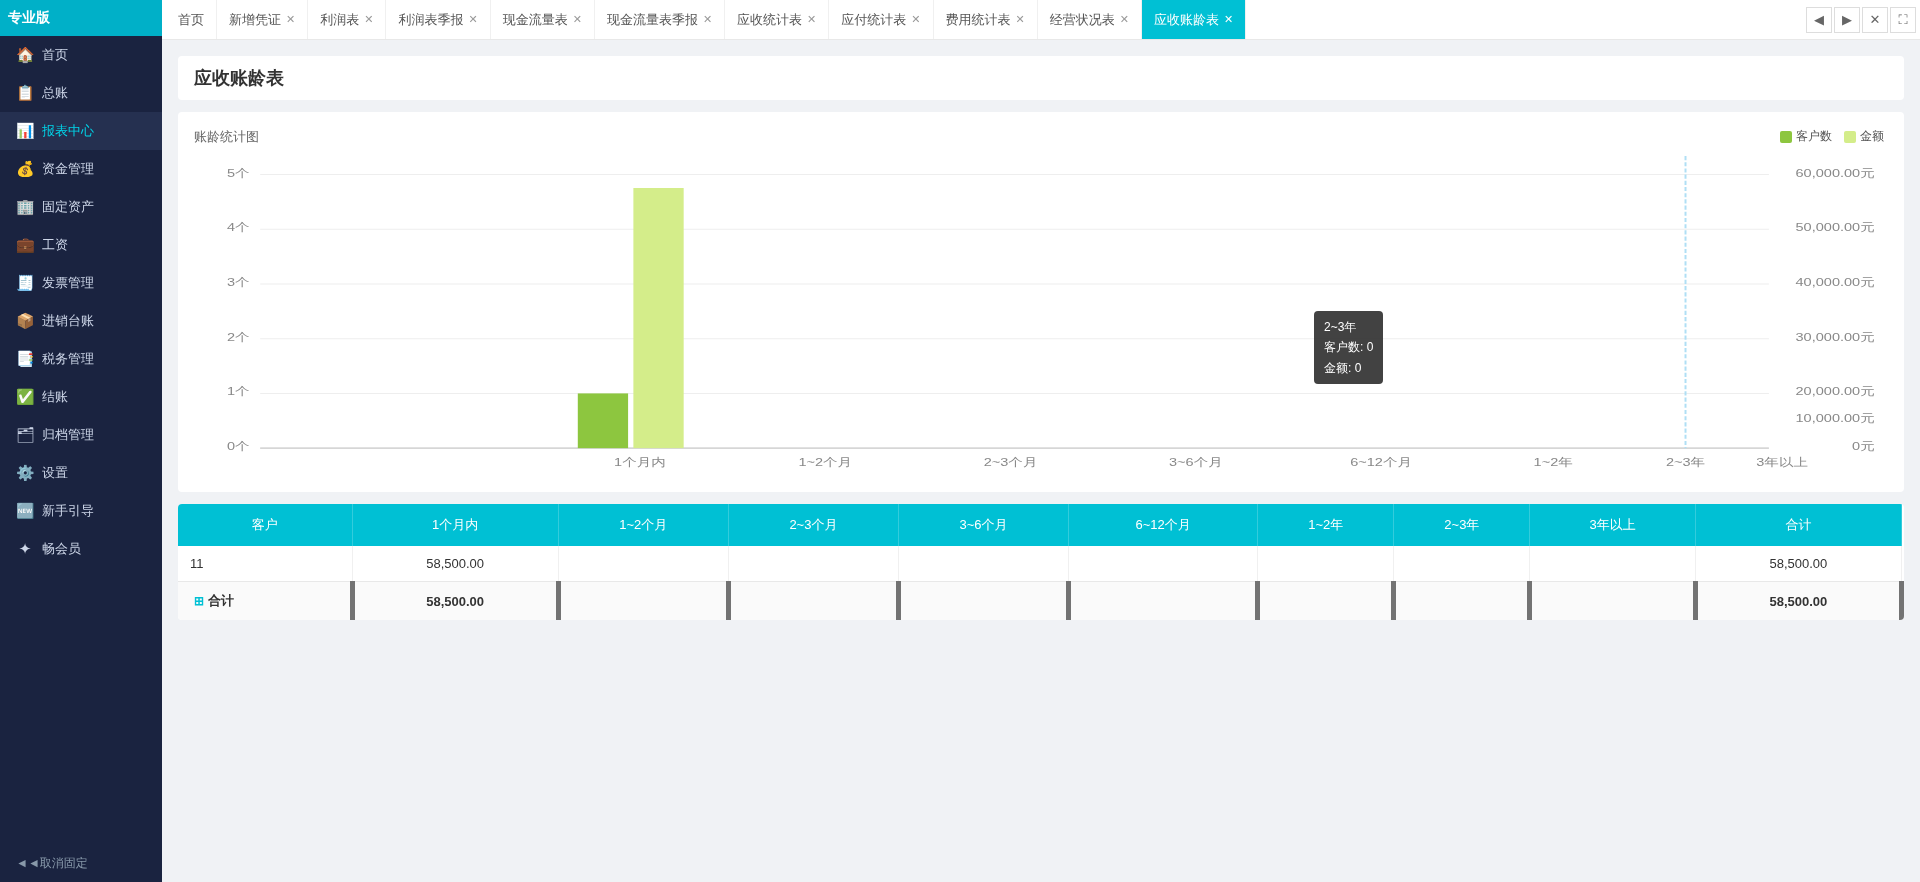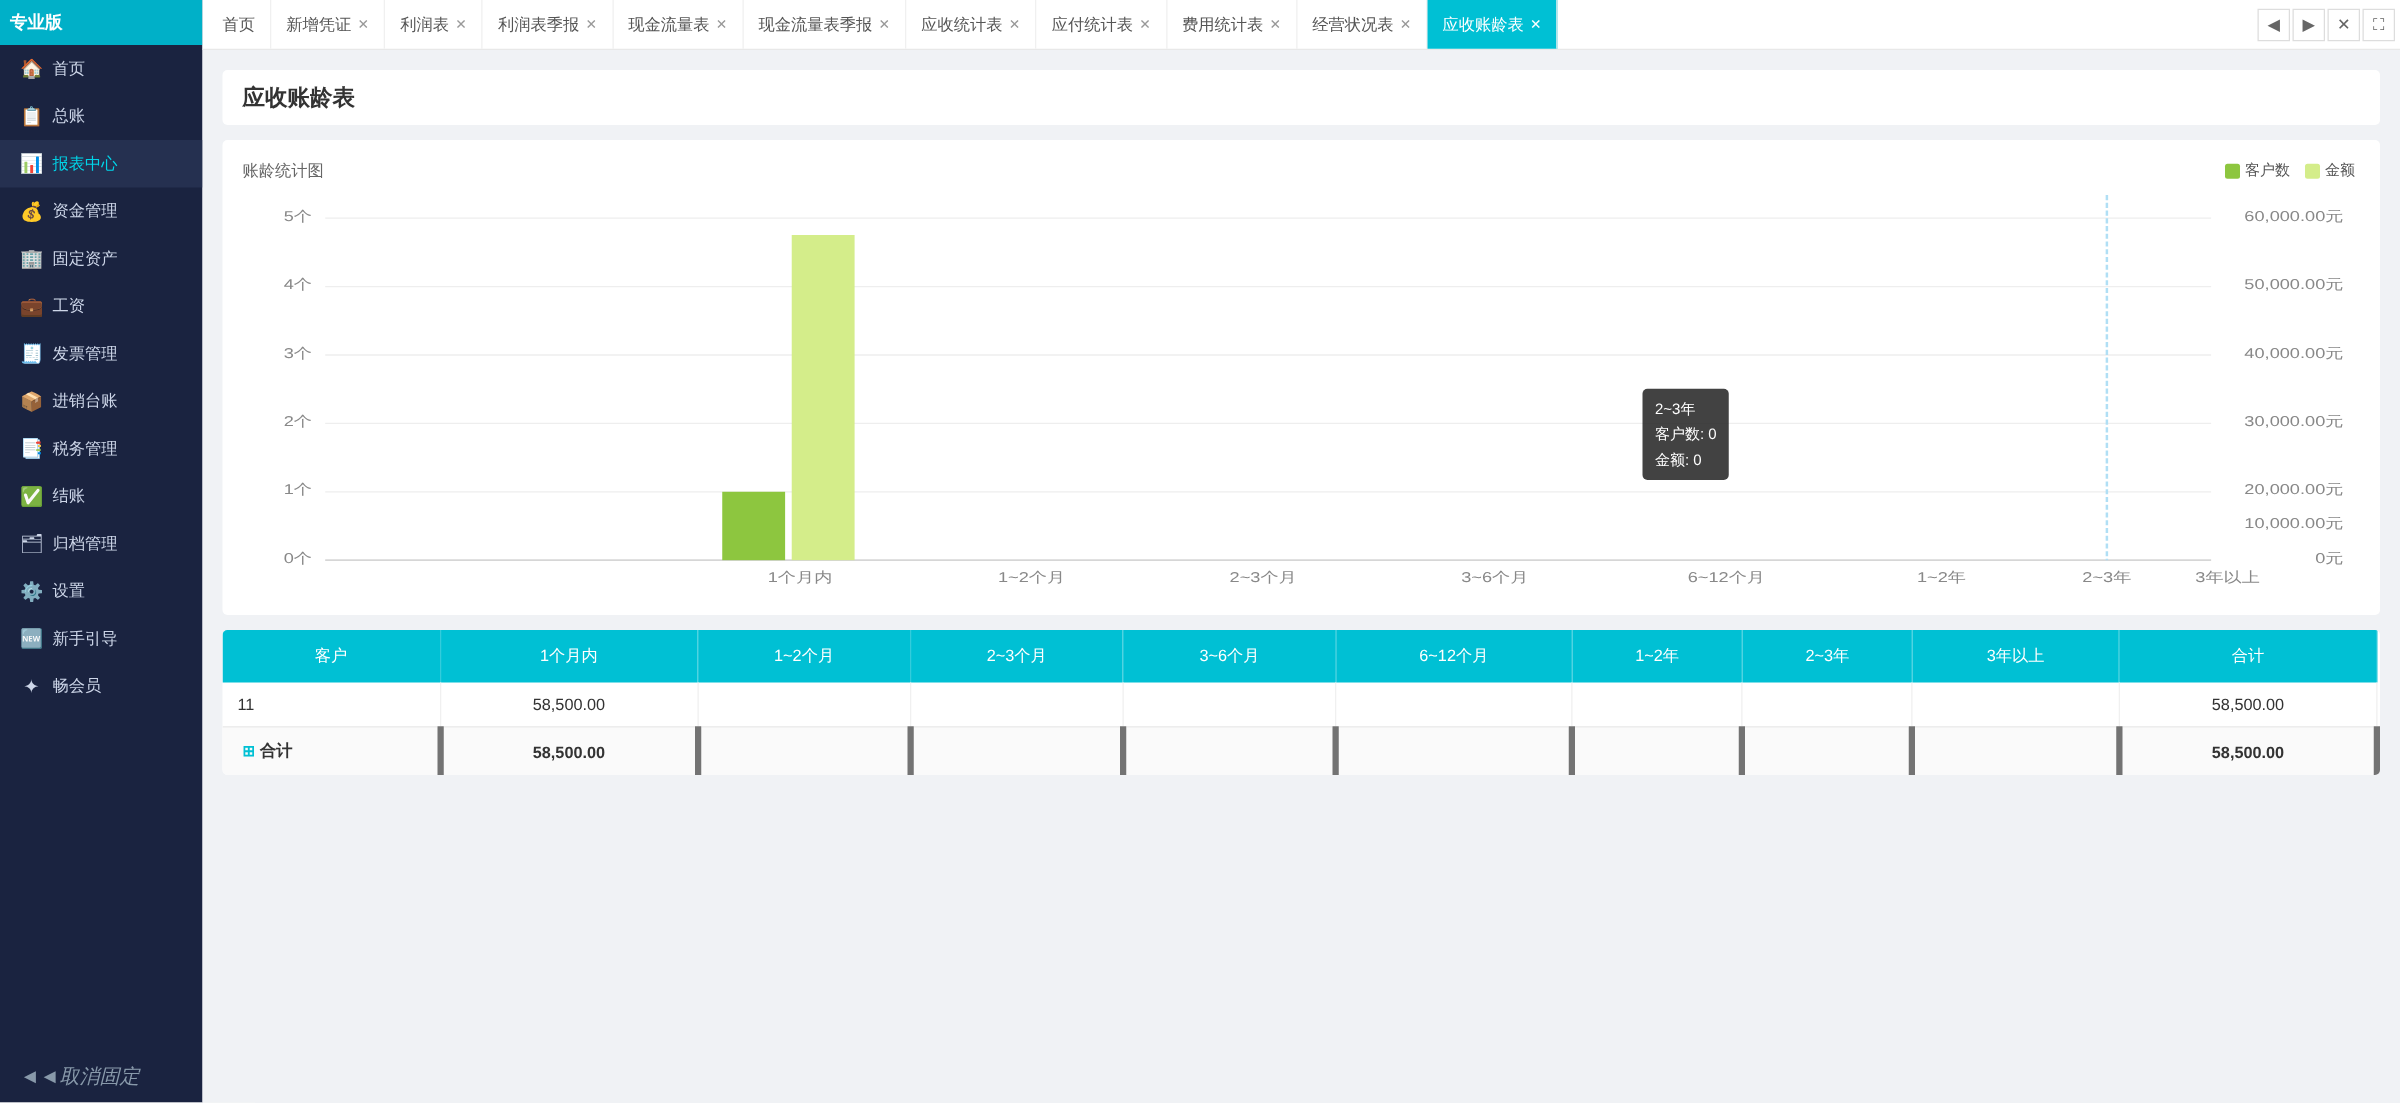--- a/index.html
+++ b/index.html
@@ -34,24 +34,23 @@
       font-size: 13px;
     }
     .sidebar-item.active { background: #253050; color: #00d4e8; }
     .sidebar-item .icon { font-size: 15px; width: 18px; text-align: center; }
     .sidebar-bottom {
       margin-top: auto;
       padding: 10px 16px;
       display: flex;
       align-items: center;
       gap: 6px;
-      font-size: 16px;
+      font-size: 12px;
       color: #8899aa;
       cursor: pointer;
-      font-style: italic;
     }
 
     
     .main {
       flex: 1;
       display: flex;
       flex-direction: column;
       background: #f0f2f5;
       overflow: hidden;
     }

